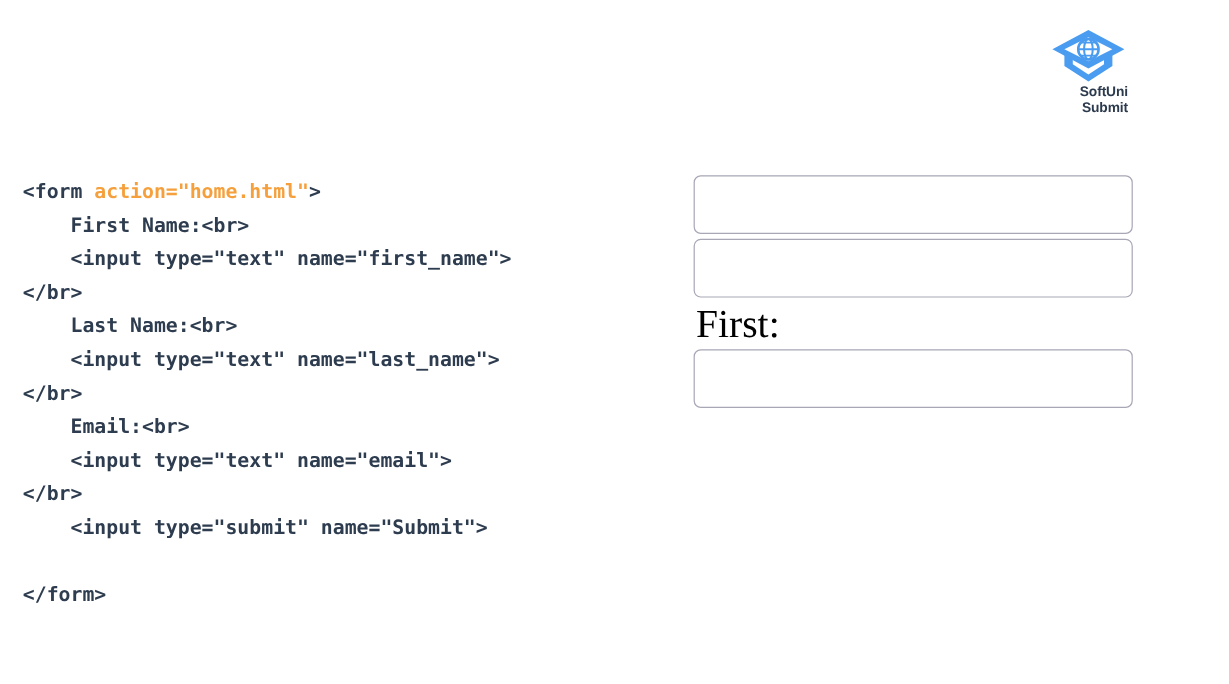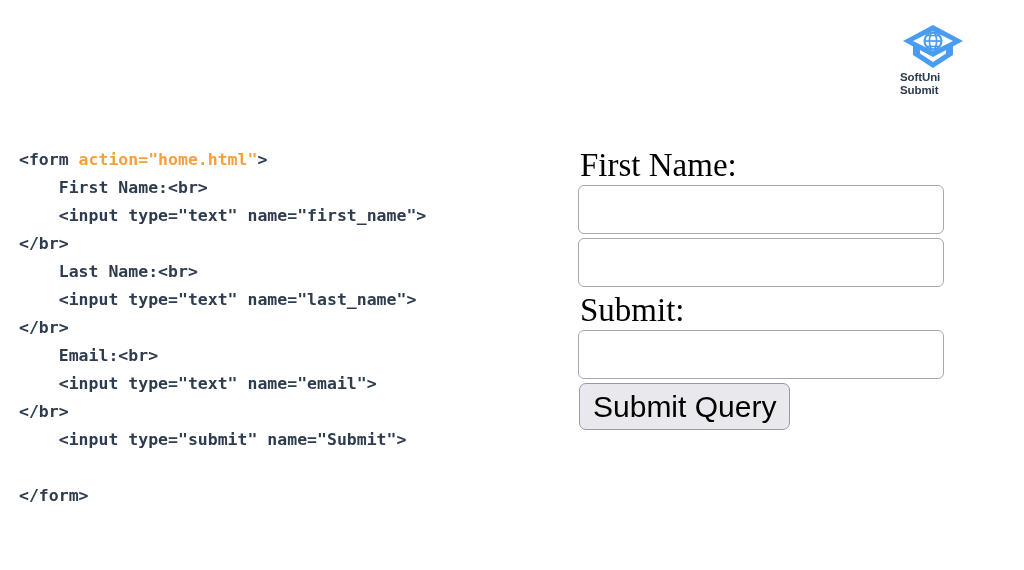--- a/index.html
+++ b/index.html
@@ -11,24 +11,24 @@
     width: 1024px;
     height: 570px;
     position: relative;
     overflow: hidden;
     font-family: "Liberation Sans", sans-serif;
   }
 
   
   #logo-block {
     position: absolute;
-    left: 900px;
+    left: 874px;
     top: 24px;
     width: 66px;
-    text-align: left;
+    text-align: right;
   }
   #logo-mark { display: block; margin: 0 auto; }
   #logo-text {
     margin-top: 1px;
     font-family: "Liberation Sans", sans-serif;
     font-weight: bold;
     font-size: 11.5px;
     line-height: 12.5px;
     color: #2c3a4d;
     letter-spacing: -0.1px;
@@ -138,20 +138,18 @@
 <span class="tag">    Email:&lt;br&gt;</span>
 <span class="tag">    &lt;input type="text" name="email"&gt;</span>
 <span class="tag">&lt;/br&gt;</span>
 <span class="tag">    &lt;input type="submit" name="Submit"&gt;</span>
 <span class="tag"></span>
 <span class="tag">&lt;/form&gt;</span></pre>
 </div>
 
 <div id="form-preview">
   <div id="fields-container">
-      <div class="field-label">First Name:</div>
       <input type="text" class="text-input" style="">
       <input type="text" class="text-input" style="">
-      <div class="field-label">Submit:</div>
+      <div class="field-label">First:</div>
       <input type="text" class="text-input" style="">
     </div>
-  <button id="submit-button">Submit Query</button>
 </div>
 
 </body></html>

